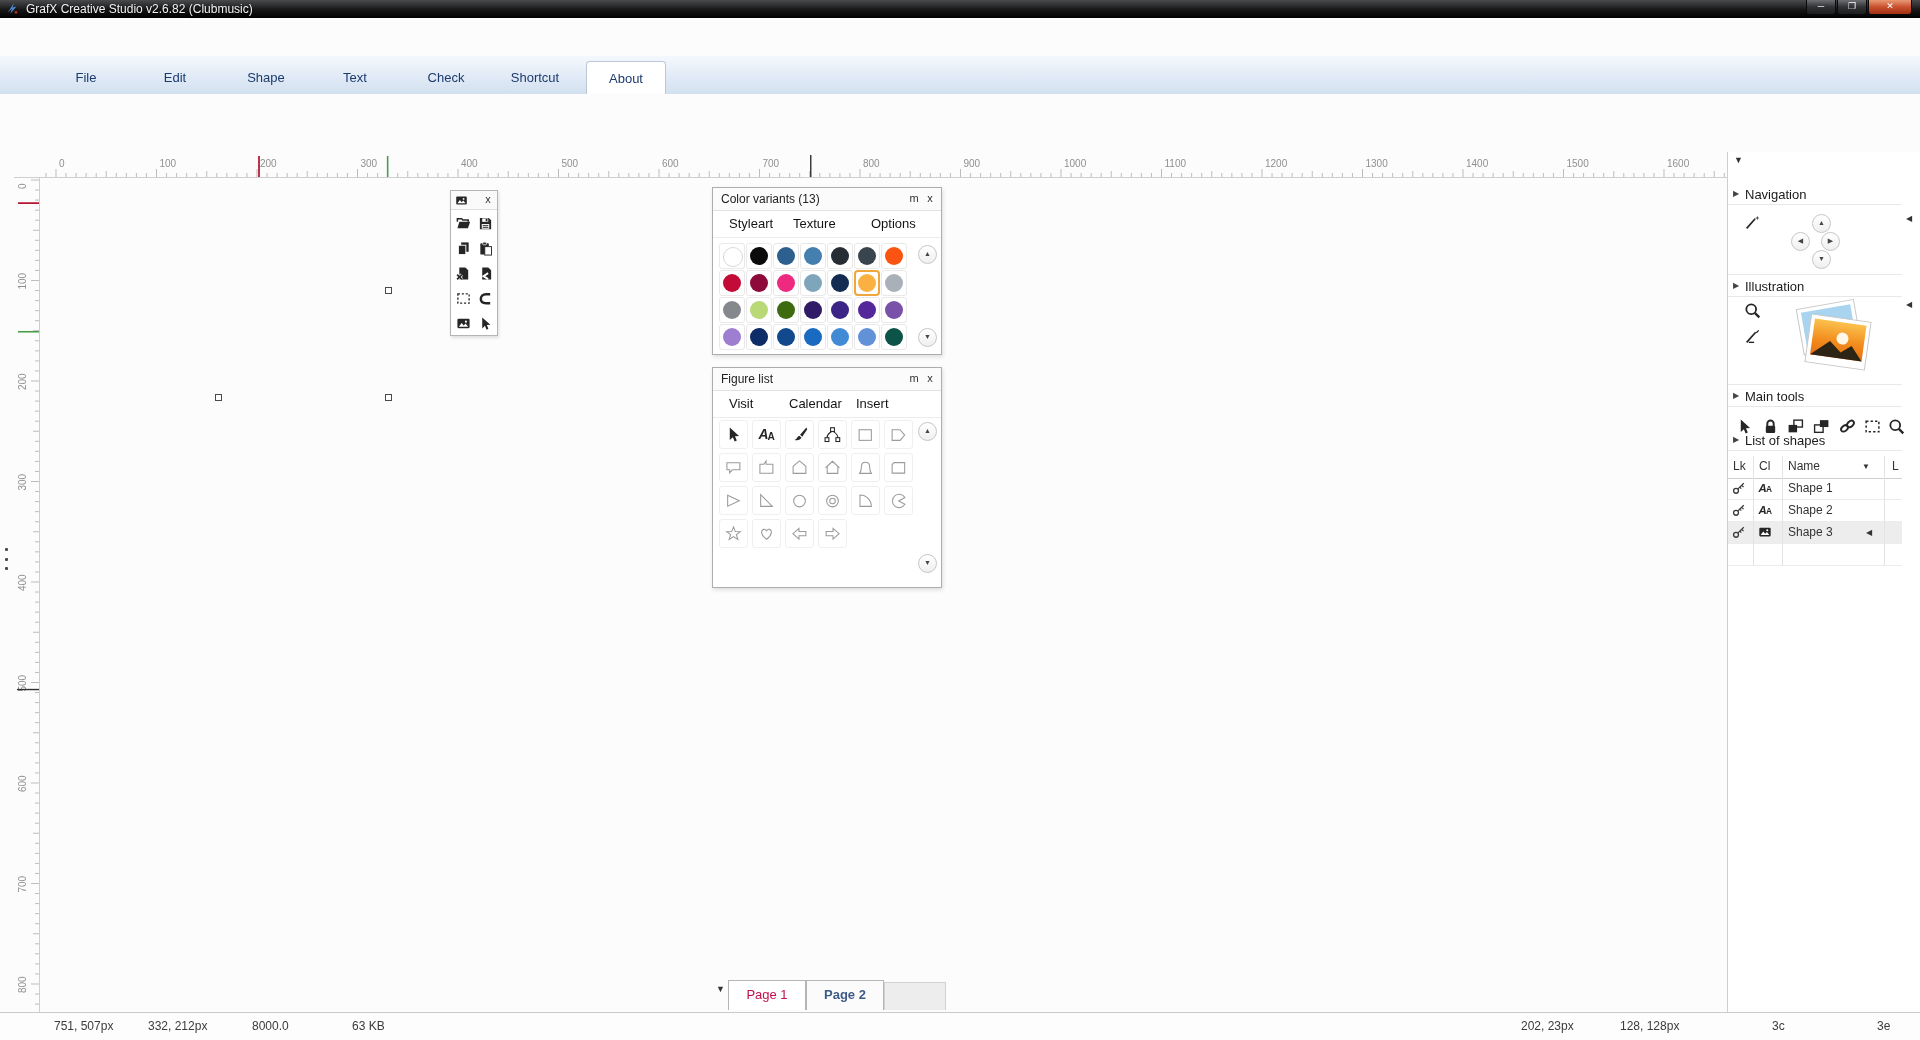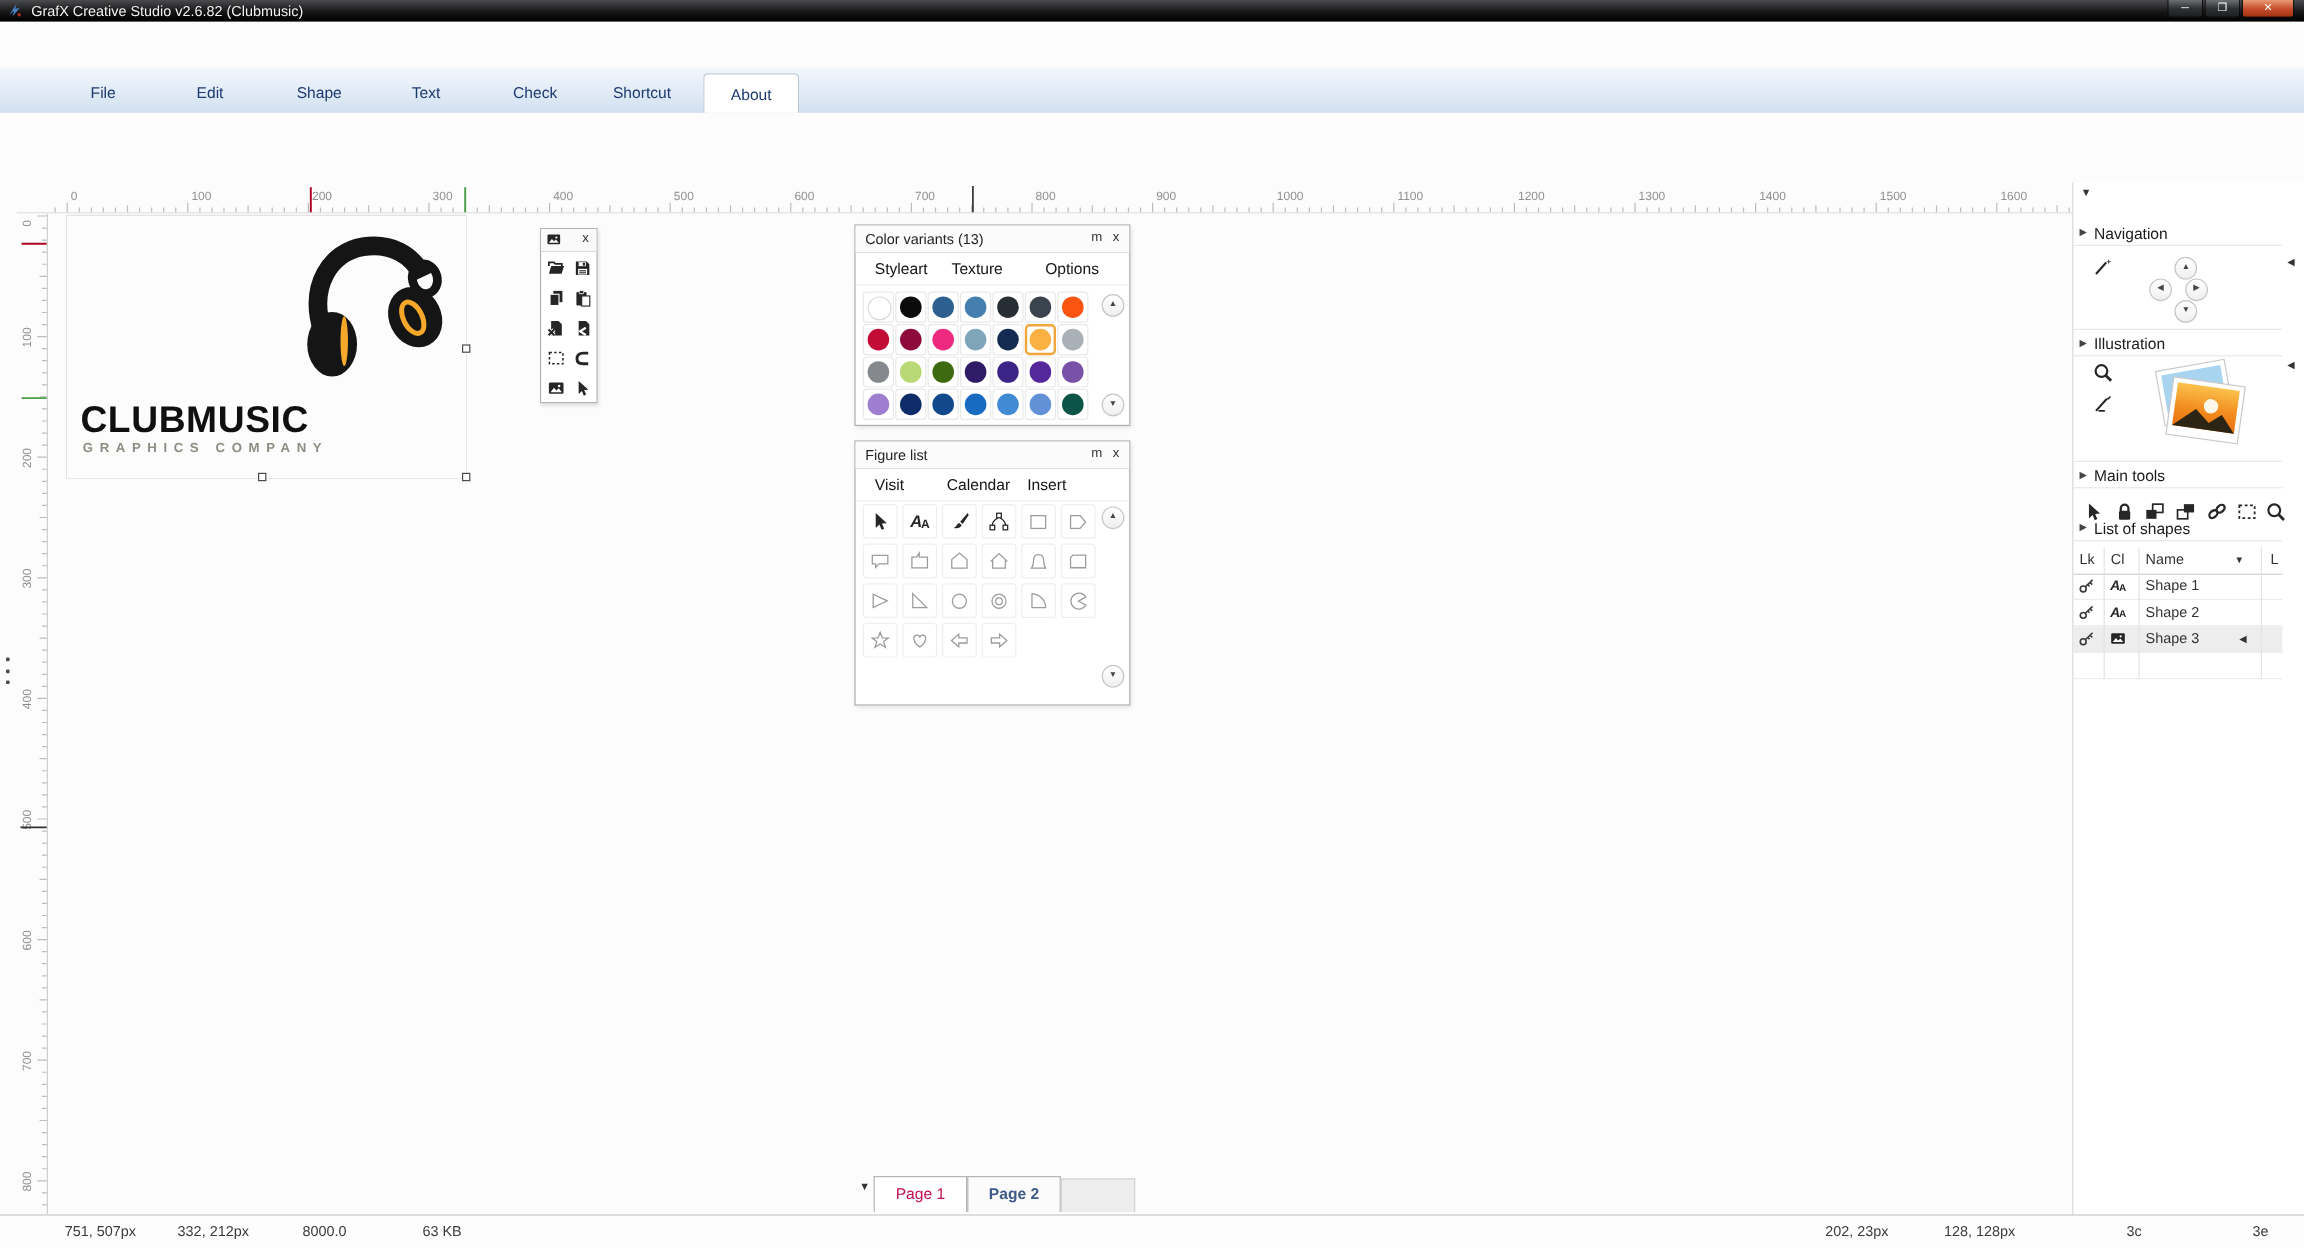--- a/index.html
+++ b/index.html
@@ -392,36 +392,20 @@
       <line x1="1" y1="511.53499999999997" x2="23" y2="511.53499999999997" stroke="#303030" stroke-width="1.4"></line>
       <line x1="23.5" y1="0" x2="23.5" y2="834" stroke="#cfcfcf"></line>
     </svg>
 
   <div class="grip">
       <i></i>
       <i></i>
       <i></i>
     </div>
 
-  <div class="doc">
-    <div style="position:absolute;left:176px;top:2px;width:150px;height:140px;">
-      <svg viewBox="0 0 140 135" width="150" height="140">
-        <g transform="rotate(-14 70 65)">
-          <path d="M28 80 C26 42 50 21 76 23 C98 25 113 38 117 58" stroke="#151515" stroke-width="15" fill="none"></path>
-          <ellipse cx="118" cy="60" rx="10" ry="12" fill="none" stroke="#151515" stroke-width="7"></ellipse>
-          <ellipse cx="33" cy="93" rx="20" ry="26" transform="rotate(14 33 93)" fill="#151515"></ellipse>
-          <ellipse cx="43" cy="93" rx="3" ry="20" transform="rotate(14 43 93)" fill="#f6a82a"></ellipse>
-          <ellipse cx="103" cy="88" rx="21" ry="25" transform="rotate(-12 103 88)" fill="#151515"></ellipse>
-          <ellipse cx="101" cy="88" rx="7.5" ry="13.5" transform="rotate(-12 101 88)" fill="none" stroke="#f6a82a" stroke-width="4"></ellipse>
-        </g>
-      </svg>
-    </div>
-    <div class="dtitle">CLUBMUSIC</div>
-    <div class="dsub">GRAPHICS COMPANY</div>
-  </div>
   <div class="handle" style="left:385px;top:287px;"></div>
   <div class="handle" style="left:215px;top:394px;"></div>
   <div class="handle" style="left:385px;top:394px;"></div>
 
   <div class="minibar">
     <div class="mtitle">
       <span style="position:absolute;left:4px;top:2px;"><svg viewBox="0 0 16 16" width="13" height="13">
             <rect x="1.5" y="3" width="13" height="10" rx="1.2" fill="#262626"></rect>
             <path d="M3 11.5 L6 7.5 L8.2 10 L10.2 8 L13 11.5 Z" fill="#fff"></path>
             <circle cx="10.6" cy="6" r="1.1" fill="#fff"></circle>

